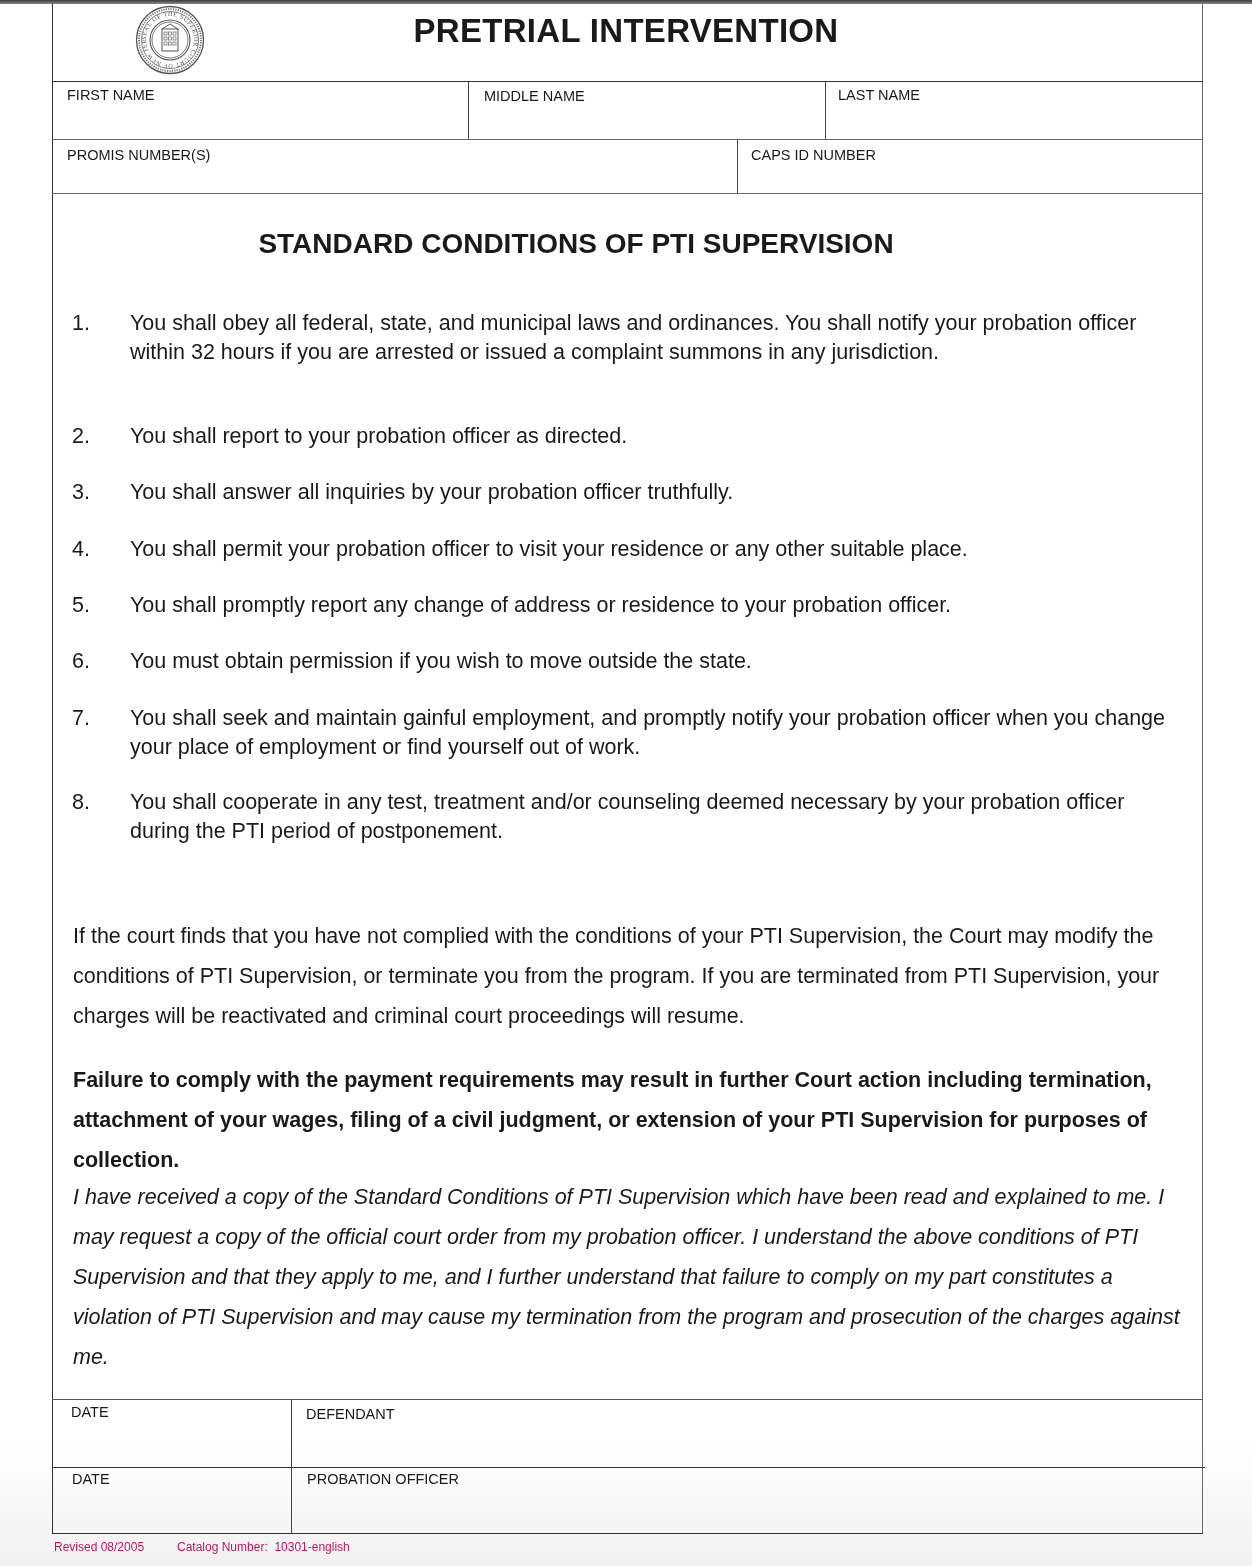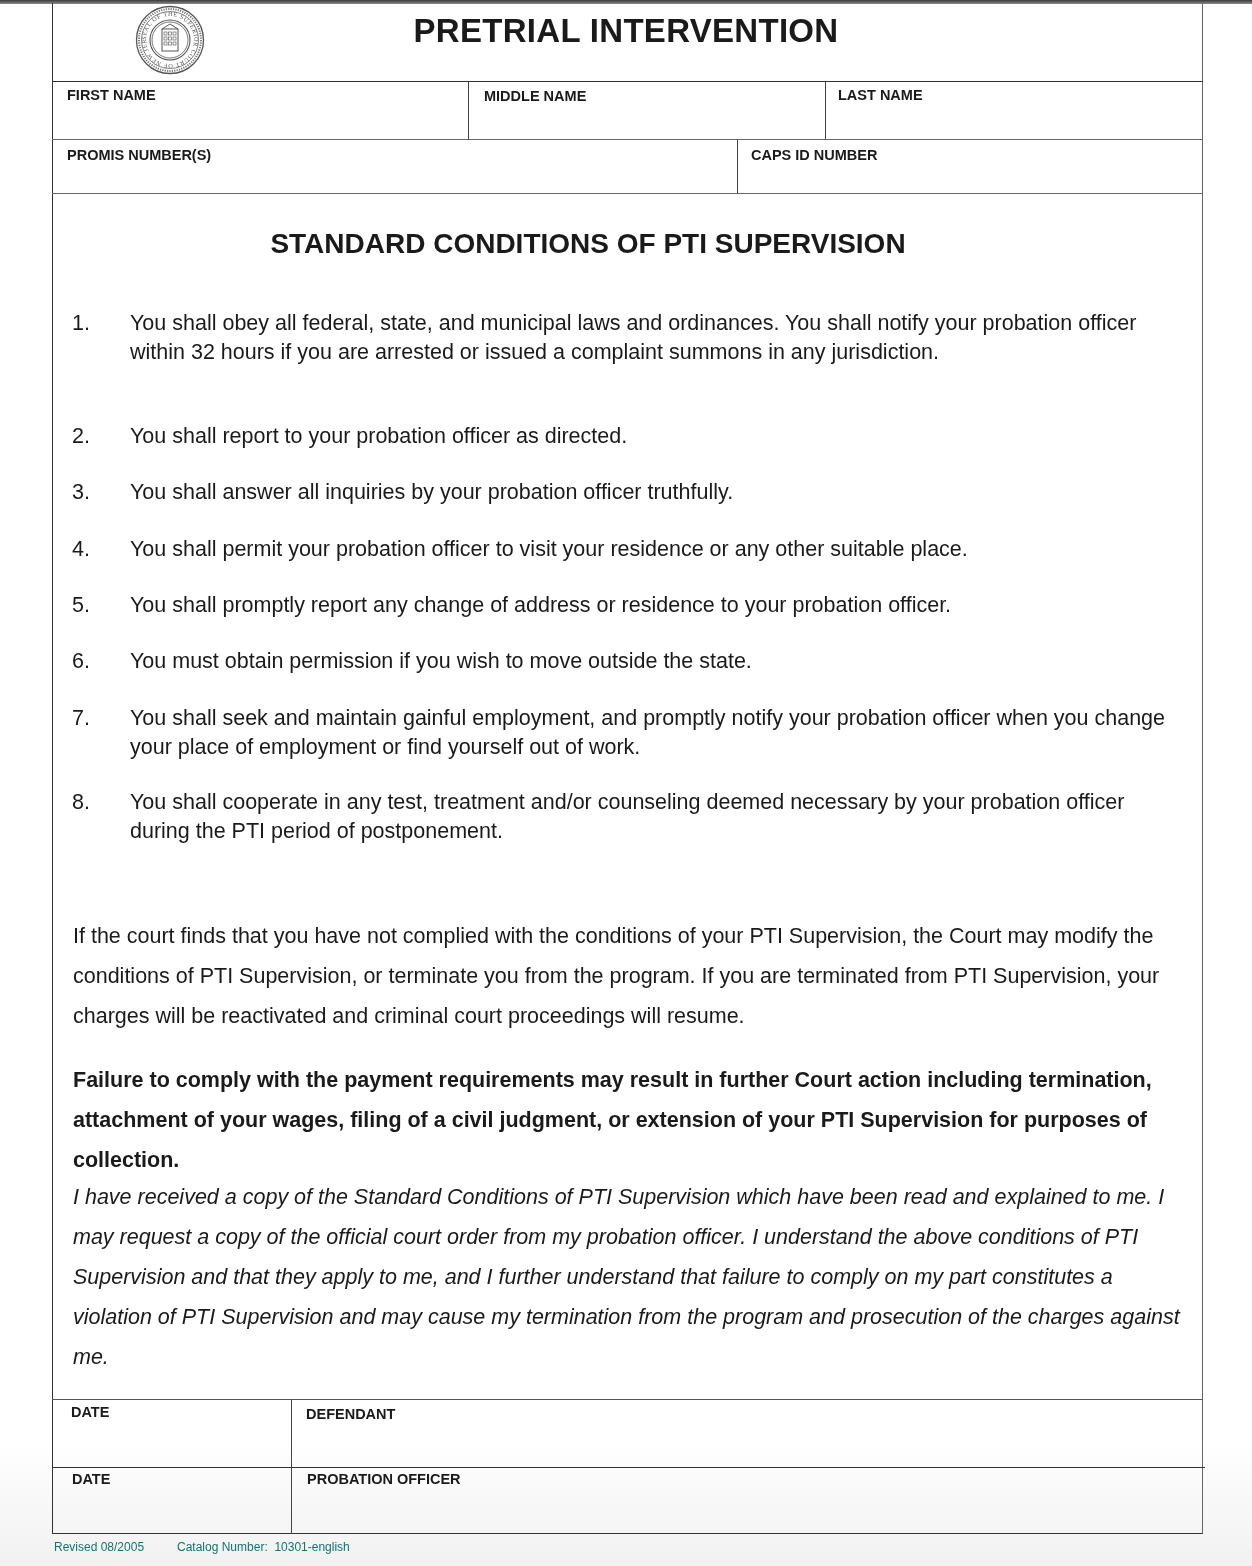--- a/index.html
+++ b/index.html
@@ -11,29 +11,29 @@
   .topbar { position: absolute; left: 0; top: 0; width: 1252px; height: 4px;
     background: linear-gradient(#3a3a3a, #8a8a8a); }
   .form { position: absolute; left: 52px; top: 3px; width: 1151px; height: 1531px;
     border-left: 1.5px solid #333; border-right: 1.5px solid #666; border-bottom: 1.5px solid #333; box-sizing: border-box; }
   .seal { position: absolute; left: 135px; top: 5px; width: 70px; height: 70px; }
   .title { position: absolute; left: 0; width: 1252px; top: 12px; text-align: center;
     font-size: 33px; font-weight: bold; letter-spacing: 0.3px; }
   .hline { position: absolute; height: 0; border-top: 1.5px solid #333; }
   .vline { position: absolute; width: 0; border-left: 1.5px solid #444; }
   .lbl { position: absolute; font-size: 14.5px; color: #1a1a1a; }
-  .field { position: absolute; background: transparent; font-weight: bold; }
+  .field { position: absolute; background: transparent; }
   .section-title { position: absolute; left: 0; width: 1152px; top: 228px; text-align: center;
-    font-size: 28px; font-weight: bold; margin-left: 12px; }
+    font-size: 28px; font-weight: bold; }
   .cond { position: absolute; left: 72px; width: 1120px; font-size: 21.5px; line-height: 28.5px; }
   .cond .num { position: absolute; left: 0; top: 0; }
   .cond .txt { position: absolute; left: 58px; width: 1060px; }
   .para { position: absolute; left: 73px; width: 1110px; font-size: 21.5px; line-height: 40px; }
   .ack { font-style: italic; }
-  .foot { position: absolute; top: 1540px; font-size: 12px; color: #0f766e; }
+  .foot { position: absolute; top: 1540px; font-size: 12px; color: #be185d; }
 </style>
 </head>
 <body>
 
 <div class="topbar"></div>
 
 <div class="form"></div>
 
 <svg class="seal" viewBox="0 0 70 70">
   <circle cx="35" cy="35" r="33.5" fill="none" stroke="#555" stroke-width="1.3"></circle>

